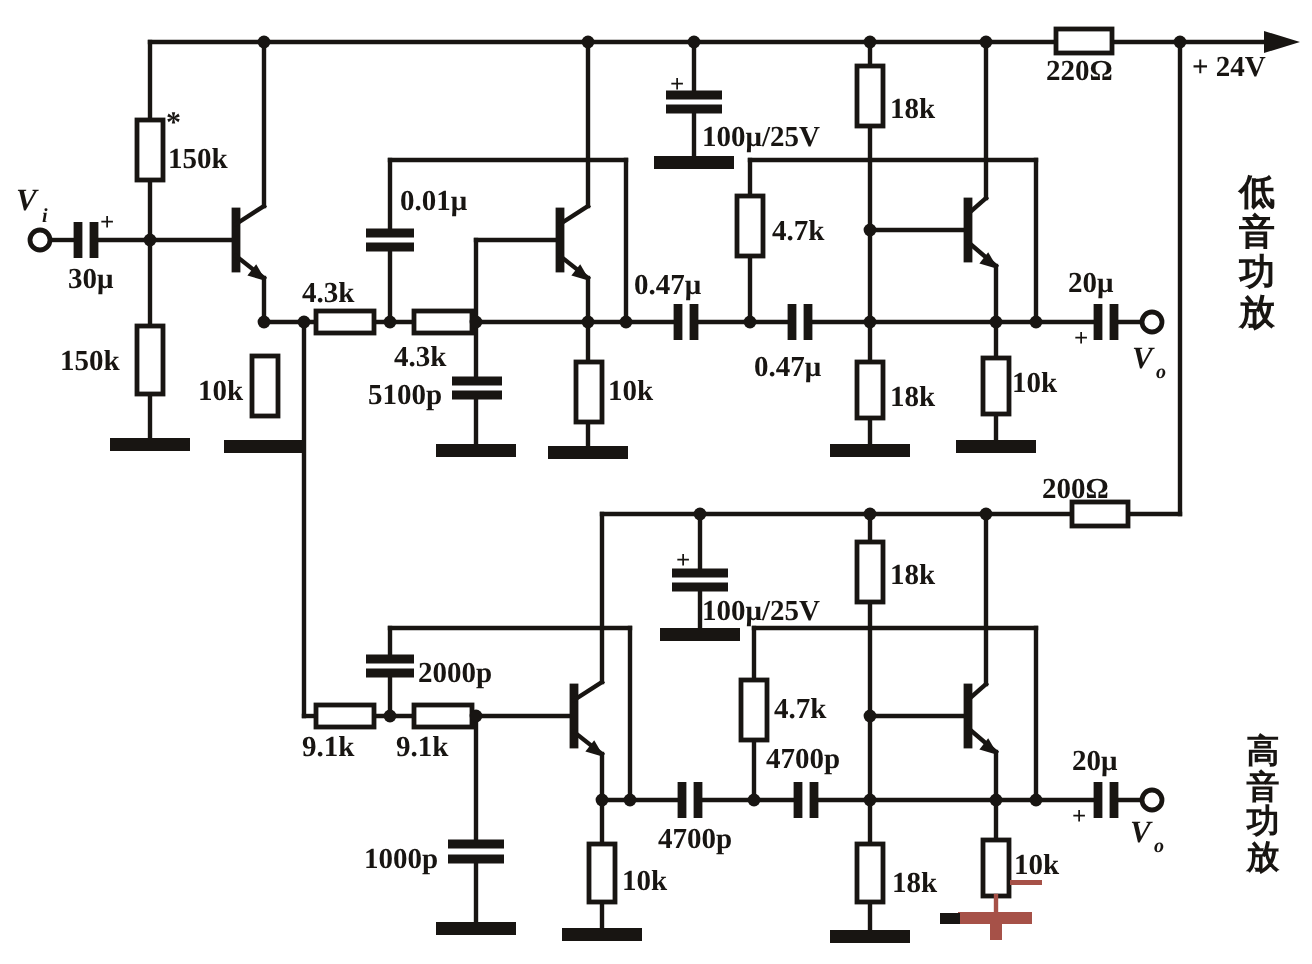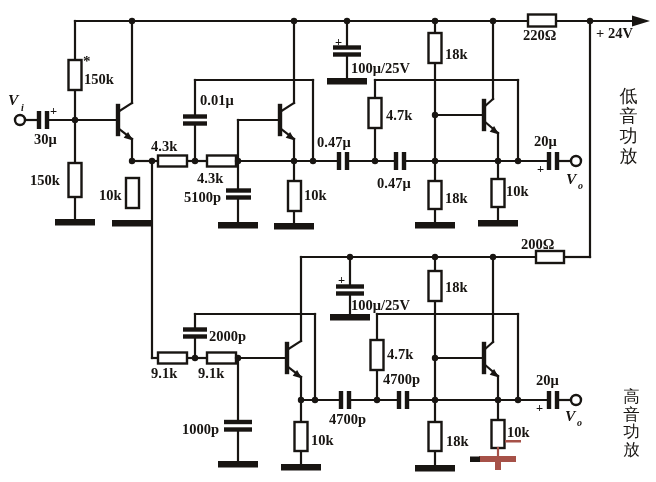--- a/index.html
+++ b/index.html
@@ -15,23 +15,23 @@
   .arrow{fill:#181512;stroke:none;}
   .red{stroke:#a65148;}
   .redf{fill:#a65148;stroke:none;}
   text{font-family:"Liberation Serif",serif;font-weight:700;fill:#181512;}
   .lbl{font-size:14.5px;}
   .sm{font-size:12.5px;}
   .vi{font-size:15.5px;font-style:italic;}
   .sub{font-size:10px;font-style:italic;}
   .star{font-size:15px;}
   .vlabel{position:absolute;width:21px;word-break:break-all;line-height:20px;
-          font-size:18px;font-weight:400;color:#181512;
+          font-size:18px;font-weight:700;color:#181512;
           font-family:"Liberation Sans",sans-serif;text-align:center;}
-  .vlabel.t{line-height:17.5px;font-size:16.5px;margin-top:20px;}
+  .vlabel.t{line-height:17.5px;font-size:16.5px;}
 </style>
 </head>
 <body>
 
 <div class="stage">
 <svg width="656" height="482" viewBox="0 0 656 482">
 
   <g>
 
     <line class="w" x1="75" y1="21" x2="528" y2="21"></line>

